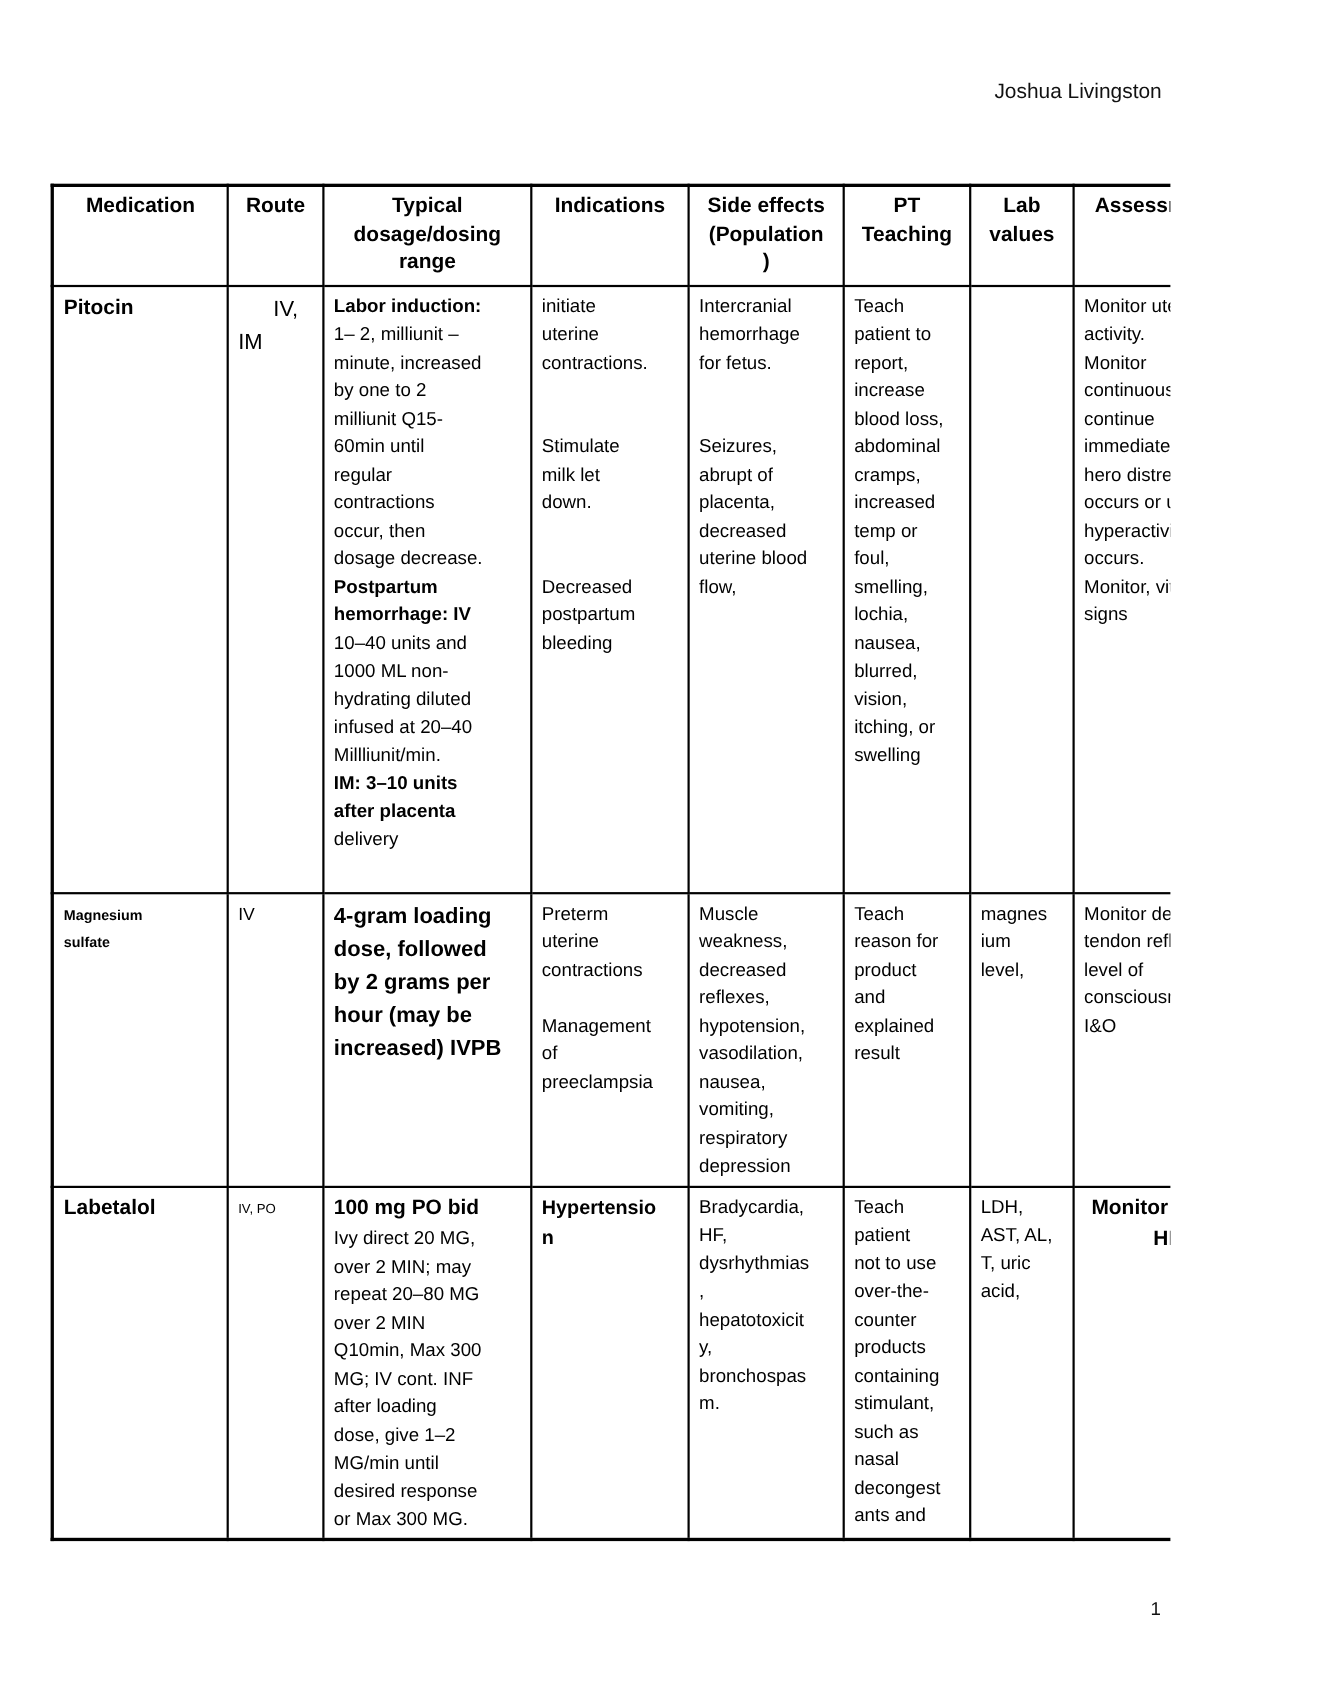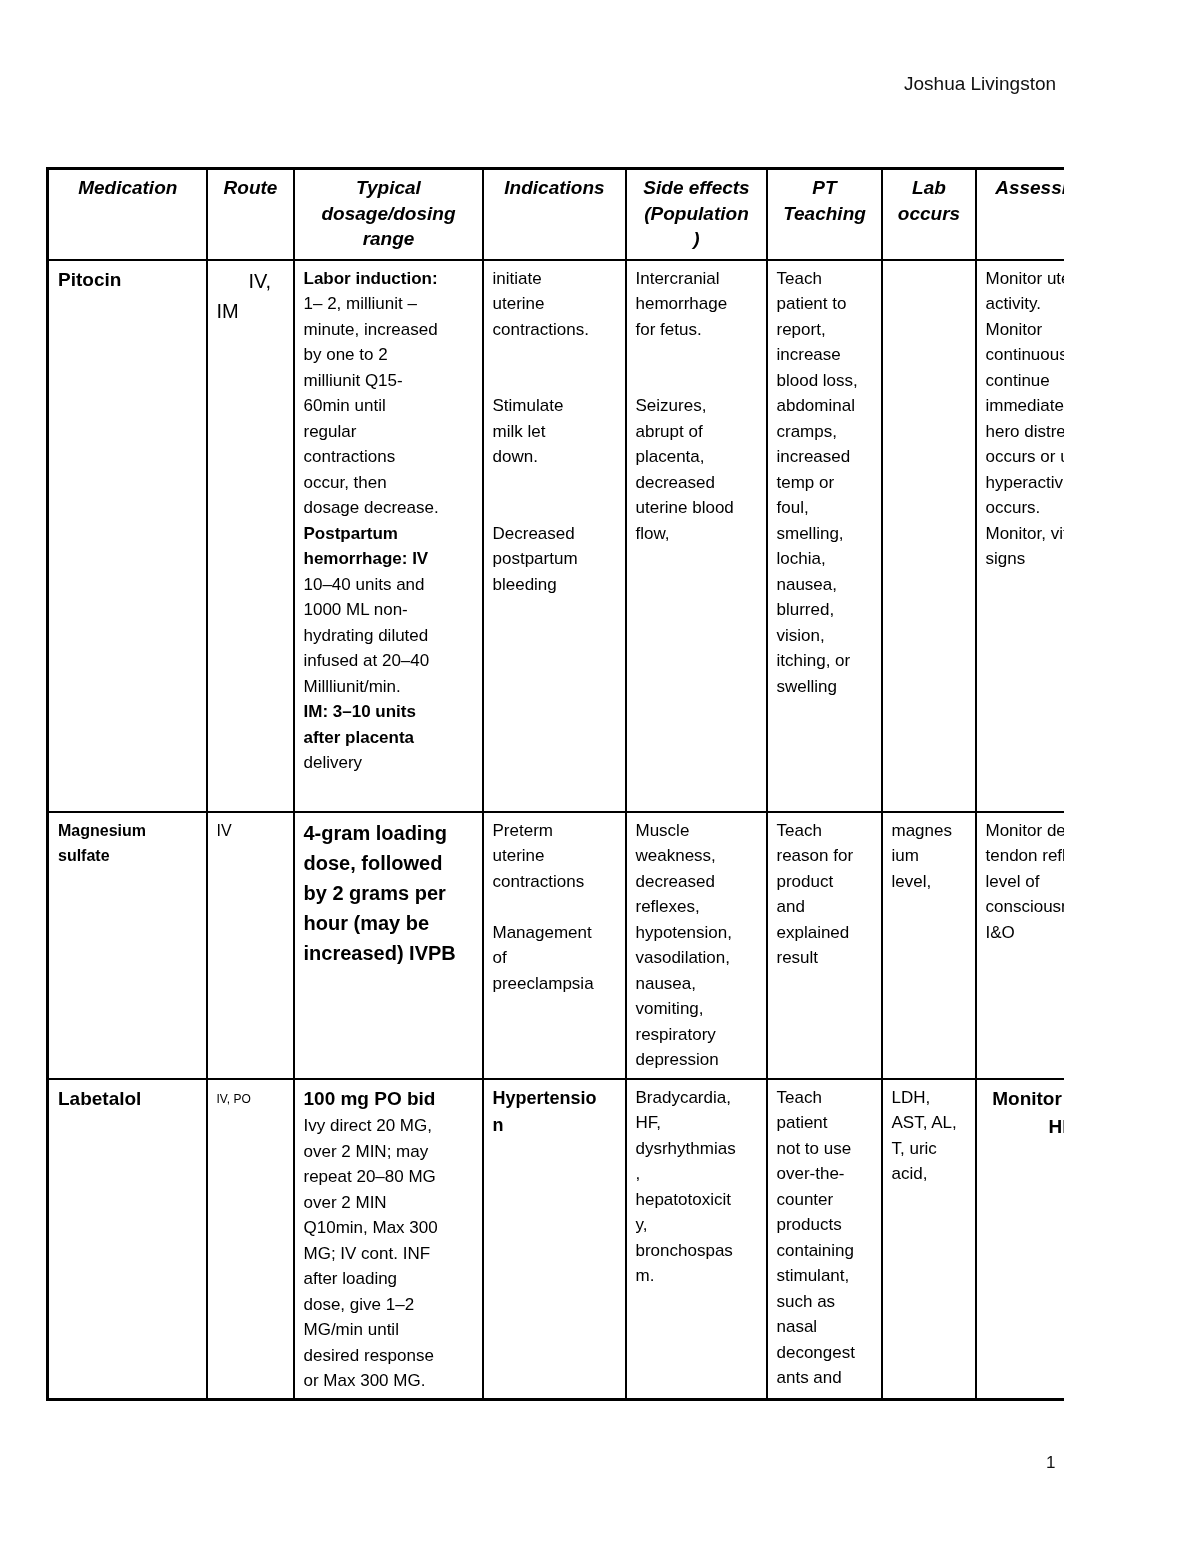--- a/index.html
+++ b/index.html
@@ -62,34 +62,34 @@
         <col style="width: 159px;">
         <col style="width: 87px;">
         <col style="width: 189px;">
         <col style="width: 143px;">
         <col style="width: 141px;">
         <col style="width: 115px;">
         <col style="width: 94px;">
         <col style="width: 173px;">
       </colgroup>
     <thead id="med-thead">
-        <tr style="height: 91px; font-style: italic;">
+        <tr style="height: 91px;">
           <th>Medication</th>
           <th>Route</th>
           <th>Typical
 dosage/dosing
 range</th>
           <th>Indications</th>
           <th>Side effects
 (Population
 )</th>
           <th>PT
 Teaching</th>
           <th>Lab
-occurs</th>
+values</th>
           <th>Assessments?</th>
         </tr>
       </thead>
     <tbody id="med-tbody">
         <tr style="height: 552px;">
           <td>
             <div class="cell"><span class="b" style="font-size: 19px;">Pitocin</span></div>
           </td>
           <td>
             <div class="cell"><span style="font-size: 20px; margin-left: 32px;">IV, IM</span></div>
@@ -176,21 +176,21 @@
 hero distress
 occurs or uterine
 hyperactivity
 occurs.
 Monitor, vital
 signs</span></div>
           </td>
         </tr>
         <tr style="height: 267px;">
           <td>
-            <div class="cell"><span class="b" style="font-size: 16px;">Magnesium
+            <div class="cell"><span class="b" style="font-size: 13px;">Magnesium
 sulfate</span></div>
           </td>
           <td>
             <div class="cell"><span style="font-size: 16px;">IV</span></div>
           </td>
           <td>
             <div class="cell"><span class="b" style="font-size: 20px;">4-gram loading
 dose, followed
 by 2 grams per
 hour (may be

